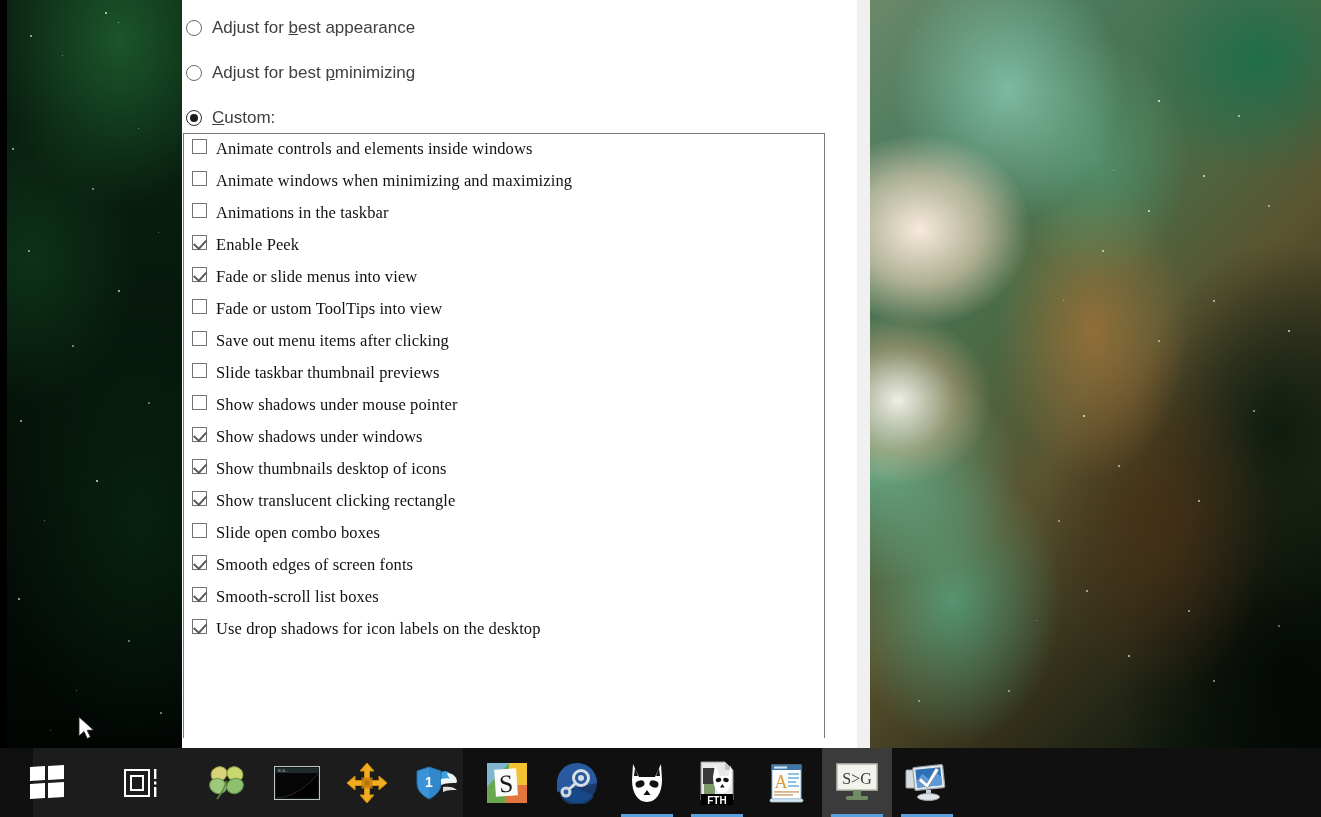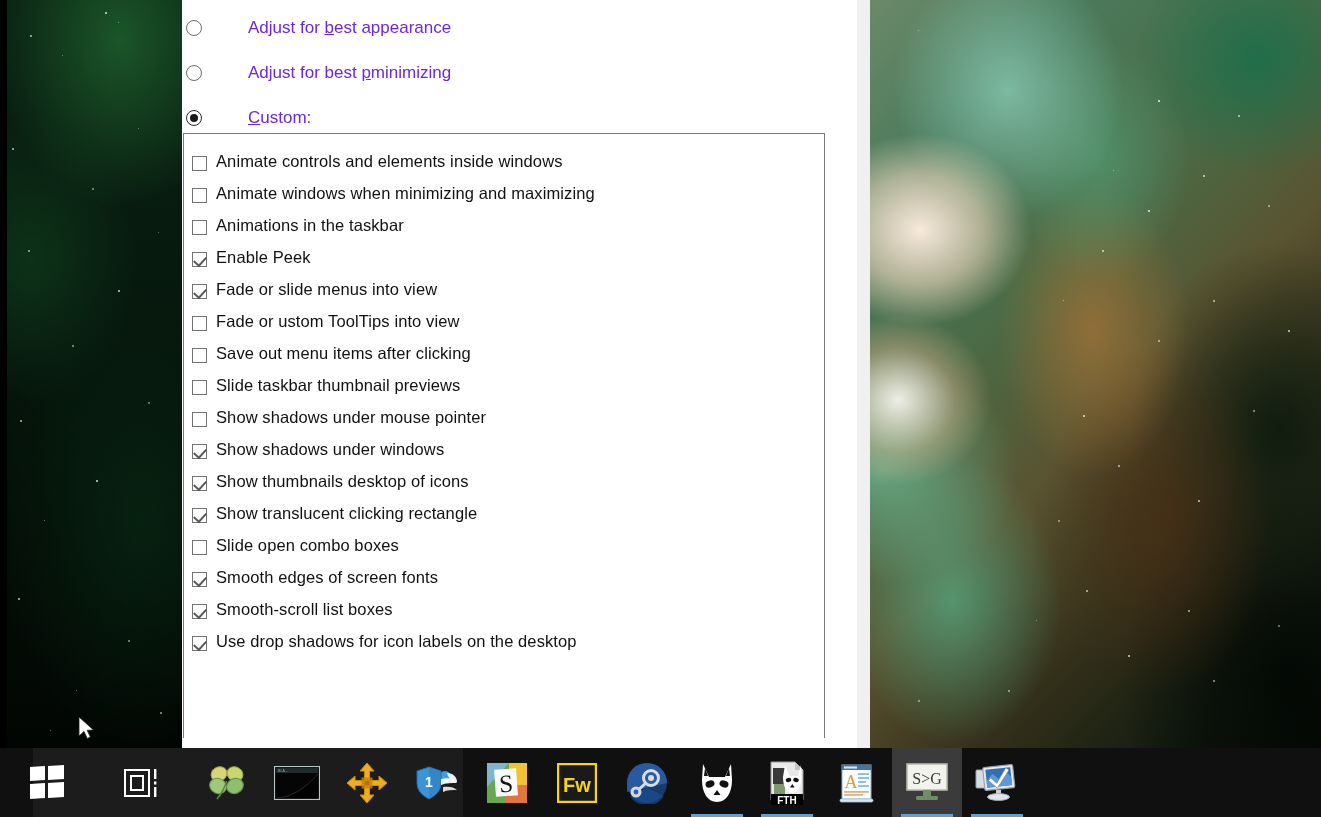--- a/index.html
+++ b/index.html
@@ -58,29 +58,29 @@
   .radio {
     width:16px; height:16px; border-radius:50%;
     border:1px solid #6b6b6b; background:#fff;
     display:inline-block; position:relative; flex:none; margin-right:10px;
   }
   .radio.sel { border-color:#2b2b2b; }
   .radio.sel::after {
     content:""; position:absolute; left:3px; top:3px;
     width:8px; height:8px; border-radius:50%; background:#1a1a1a;
   }
-  .radio-label { font-size:17px; color:#6d28d9; white-space:nowrap;margin-left:36px; }
+  .radio-label { font-size:17px; color:#404040; white-space:nowrap; }
   .ul { text-decoration:underline; }
 
   .listbox {
     position:absolute; left:1px; top:143px; width:642px; height:605px;
     border:1px solid #7a7a7a; border-bottom:none; background:#fff;
     padding-top:5px;
   }
-  .cb-row { display:flex; align-items:flex-end; height:32px; padding-left:8px; }
+  .cb-row { display:flex; align-items:flex-start; height:32px; padding-left:8px;font-family:Liberation Serif, serif; }
   .cb {
     width:15px; height:15px; border:1px solid #727272; background:#fff;
     flex:none; margin-right:9px; position:relative;
   }
   .cb.on::after {
     content:""; position:absolute; left:3px; top:1px;
     width:6px; height:10px; border:solid #5a5a5a;
     border-width:0 2px 2px 0; transform:rotate(42deg);
   }
   .cb-label { font-size:16.5px; color:#111; white-space:nowrap; letter-spacing:.1px; }
@@ -339,26 +339,20 @@
         <rect x="0" y="0" width="40" height="40" fill="#6aa84f"></rect>
         <path d="M0 0 L22 0 L0 24 Z" fill="#7fb5cf"></path>
         <path d="M22 0 L40 0 L40 22 L22 22 Z" fill="#f2c230"></path>
         <path d="M0 24 L18 24 L18 40 L0 40 Z" fill="#6aa84f"></path>
         <path d="M18 22 L40 22 L40 40 L18 40 Z" fill="#e2763c"></path>
         <rect x="8" y="6" width="22" height="27" fill="#fafafa" transform="rotate(-4 19 19)"></rect>
         <text x="19" y="29" text-anchor="middle" font-family="Liberation Serif, serif" font-size="25" fill="#151515" transform="rotate(-4 19 19)">S</text>
       </svg>
     </div>
 
-    <div class="tb-item">
-      <svg width="40" height="40" viewBox="0 0 40 40">
-        <rect x="1" y="1" width="38" height="38" fill="#1a1a1a" stroke="#f7d417" stroke-width="2.4"></rect>
-        <text x="20" y="29" text-anchor="middle" font-family="Liberation Sans, sans-serif" font-size="20" font-weight="bold" fill="#f7d417">Fw</text>
-      </svg>
-    </div>
 
     <div class="tb-item">
       <svg width="42" height="42" viewBox="0 0 42 42">
         <circle cx="21" cy="21" r="20" fill="#1b3a6b"></circle>
         <path d="M1 21 A20 20 0 0 1 41 21 L1 30 Z" fill="#2b5fa8" opacity=".85"></path>
         <path d="M4 34 A20 20 0 0 0 38 34 L21 26 Z" fill="#15539b" opacity=".6"></path>
         <circle cx="25" cy="16" r="7.5" fill="none" stroke="#d8dfe4" stroke-width="3"></circle>
         <circle cx="25" cy="16" r="3" fill="#d8dfe4"></circle>
         <path d="M20.5 20.5 L10.5 29.5" stroke="#d8dfe4" stroke-width="3"></path>
         <circle cx="10" cy="30" r="5.5" fill="#cfd8de"></circle>

